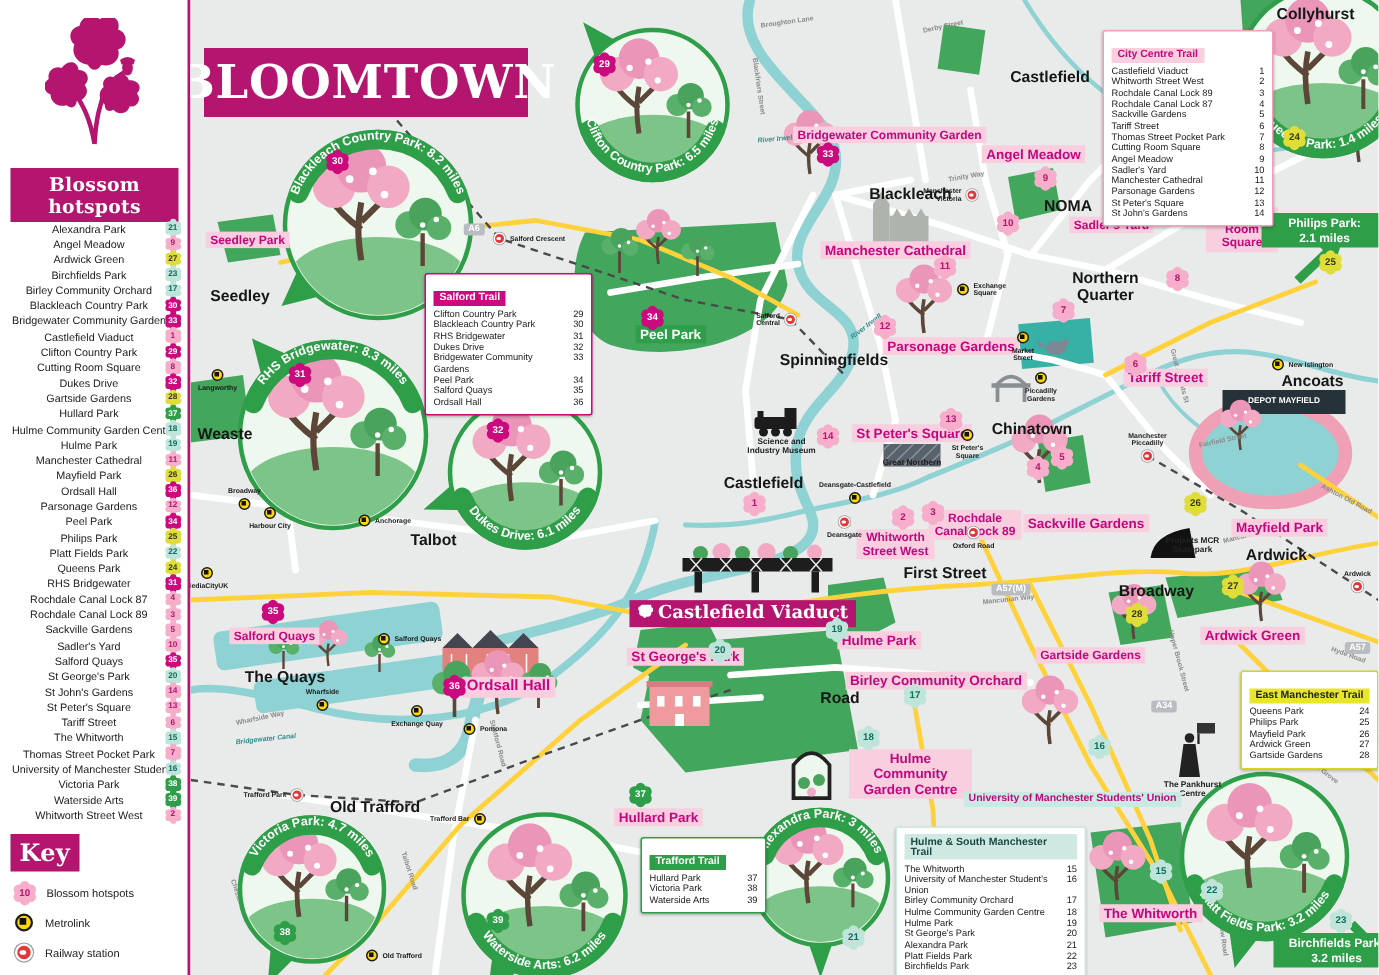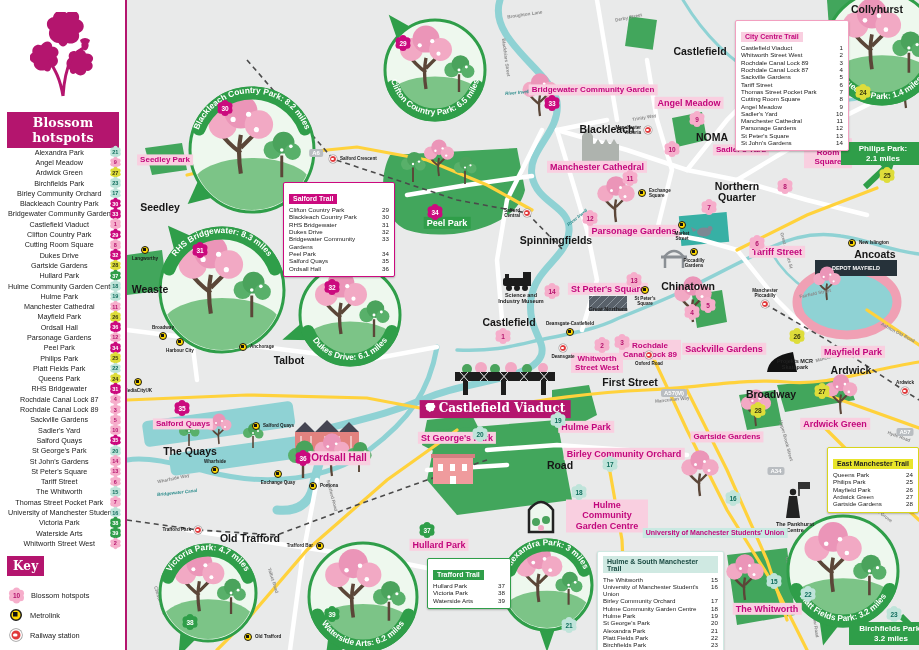--- a/index.html
+++ b/index.html
@@ -2,21 +2,21 @@
 <html><head>
 <meta charset="utf-8">
 <style>
   html,body{margin:0;padding:0;background:#fff;}
   #frame{position:relative;width:919px;height:650px;overflow:hidden;font-family:"Liberation Sans",sans-serif;display:flex;}
   
   #sidebar{width:127px;box-sizing:border-box;background:#fff;border-right:2.5px solid #b4156e;position:relative;flex:0 0 127px;text-align:center;}
   #logo{position:absolute;left:30px;top:12px;}
   .side-head{position:absolute;left:7px;background:#b4156e;color:#fff;font-family:"DejaVu Serif",serif;font-weight:bold;padding:3px 6px;font-size:12.5px;letter-spacing:.2px;}
   #hs-head{top:112px;width:100px;}
-  #key-head{top:556px;font-size:12px;}
+  #key-head{top:556px;font-size:16px;}
   #hotspot-list{position:absolute;left:8px;right:5px;top:147px;}
   .hs-row{display:flex;align-items:center;height:10.3px;font-size:7.2px;color:#1a1a1a;}
   .hs-row .hs-name{flex:1;white-space:nowrap;overflow:hidden;}
   #key-items{position:absolute;left:10px;top:585px;right:4px;}
   .key-row{display:flex;align-items:center;height:20px;font-size:7.4px;color:#1a1a1a;gap:8px;}
   
   .flower{position:relative;width:13px;height:13px;border-radius:50%;display:flex;align-items:center;justify-content:center;
     font-size:6.5px;font-weight:bold;background:var(--fc);
     box-shadow:0 -4.6px 0 -3px var(--fc),4px -2.3px 0 -3px var(--fc),4px 2.3px 0 -3px var(--fc),
                0 4.6px 0 -3px var(--fc),-4px 2.3px 0 -3px var(--fc),-4px -2.3px 0 -3px var(--fc);}
@@ -456,20 +456,21 @@
           <use href="#btree" transform="translate(312,176) scale(1.2)"></use>
           <use href="#gtree" transform="translate(338,184) scale(1.1)"></use>
           <use href="#gtree" transform="translate(62,446) scale(1)"></use>
           <use href="#btree" transform="translate(92,444) scale(1)"></use>
           <use href="#gtree" transform="translate(126,448) scale(1)"></use>
           <use href="#btree" transform="translate(700,300) scale(1.1)"></use>
         </g>
       </g>
     </svg>
 
+    <div id="title">BLOOMTOWN</div>
   <svg width="176" height="176" viewBox="0 0 176 176" class="circ" style="left: 37px; top: 62px;">
         <polygon points="23.652266778005853,141.99415921366932 55.79722916546305,133.81464340773914 37.28943149932573,111.75790904811328" fill="#2f9e49"></polygon>
         <circle cx="88" cy="88" r="62" fill="#eef8ee" stroke="#2f9e49" stroke-width="3"></circle>
         <clipPath id="cp0">
           <circle cx="88" cy="88" r="60"></circle>
         </clipPath>
         <g clip-path="url(#cp0)">
           <ellipse cx="88" cy="122.1" rx="58.9" ry="26.04" fill="#7cc487"></ellipse>
           <use href="#btree" transform="translate(76.84,111.56) scale(2.58)"></use>
           <use href="#gtree" transform="translate(117.75999999999999,115.28) scale(1.82)"></use>
@@ -738,21 +739,21 @@
       <div class="district" style="left: 610px; top: 192px;">Northern
 Quarter</div>
       <div class="district" style="left: 748px; top: 255px;">Ancoats</div>
       <div class="district" style="left: 429px; top: 241px;">Spinningfields</div>
       <div class="district" style="left: 561px; top: 287px;">Chinatown</div>
       <div class="district" style="left: 382px; top: 323px;">Castlefield</div>
       <div class="district" style="left: 503px; top: 383px;">First Street</div>
       <div class="district" style="left: 433px; top: 466px;">Road</div>
       <div class="district" style="left: 644px; top: 395px;">Broadway</div>
       <div class="district" style="left: 724px; top: 371px;">Ardwick</div>
-      <div class="district" style="left: 33px; top: 208px;">Seedley</div>
+      <div class="district" style="left: 33px; top: 198px;">Seedley</div>
       <div class="district" style="left: 23px; top: 290px;">Weaste</div>
       <div class="district" style="left: 162px; top: 361px;">Talbot</div>
       <div class="district" style="left: 63px; top: 452px;">The Quays</div>
       <div class="district" style="left: 123px; top: 539px;">Old Trafford</div>
       <div class="lbl pink" style="left: 38px; top: 160px;">Seedley Park</div>
       <div class="lbl pink" style="left: 56px; top: 424px;">Salford Quays</div>
       <div class="lbl pink" style="left: 212px; top: 458px; font-size: 10px;">Ordsall Hall</div>
       <div class="lbl pink" style="left: 330px; top: 438px; font-size: 9px;">St George's Park</div>
       <div class="lbl pink" style="left: 312px; top: 545px; font-size: 9px;">Hullard Park</div>
       <div class="lbl pink" style="left: 562px; top: 103px; font-size: 9px;">Angel Meadow</div>

